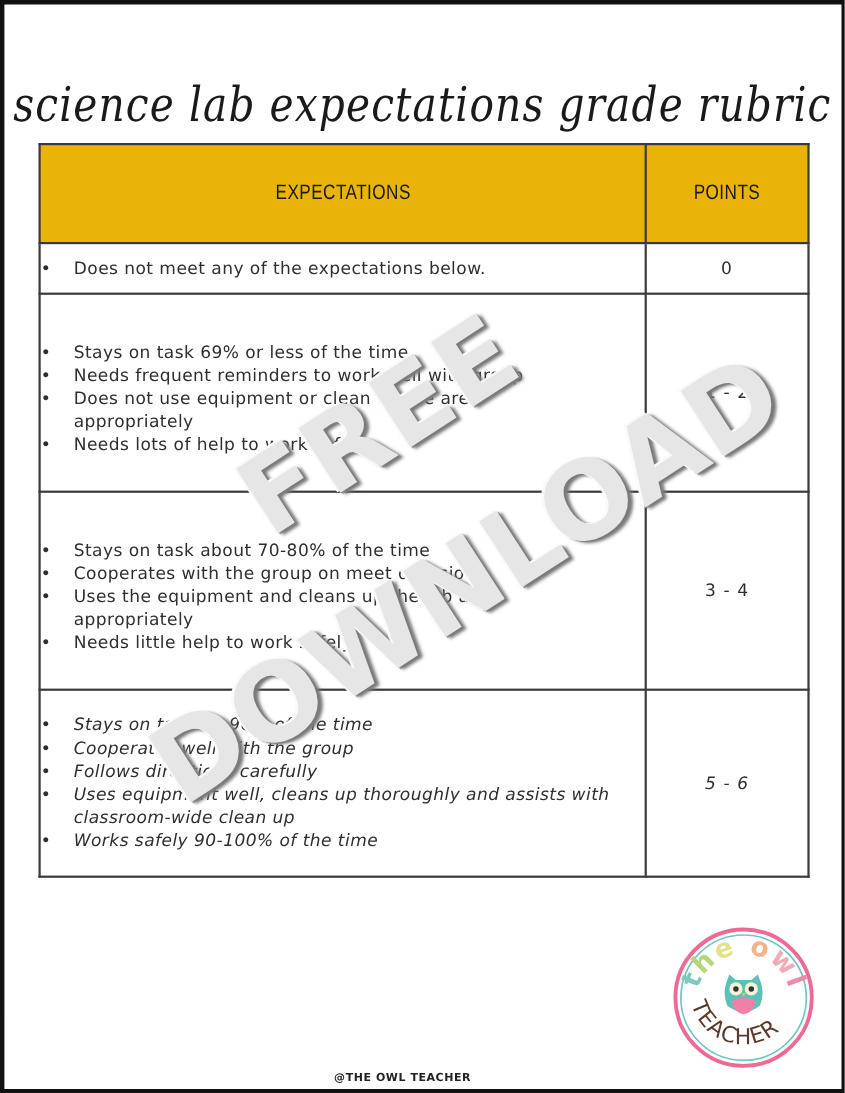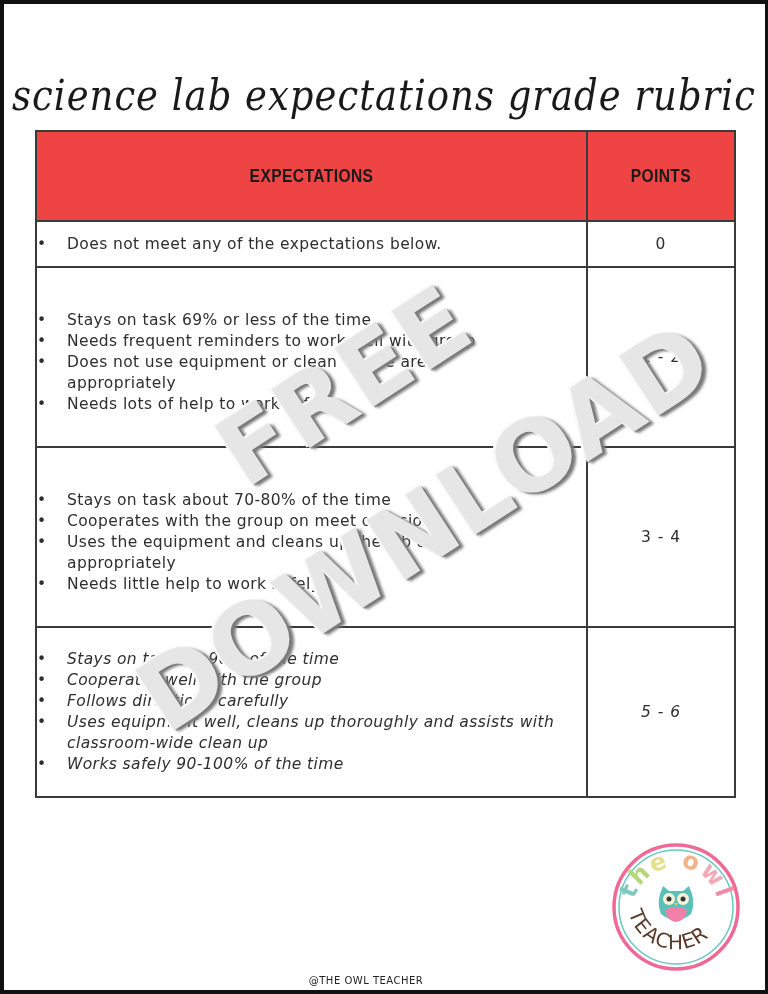--- a/index.html
+++ b/index.html
@@ -21,21 +21,21 @@
     transform: scaleY(1.18); transform-origin: top center;
   }
   table.rubric {
     position: absolute; left: 35px; top: 130px; width: 699px;
     border-collapse: collapse; table-layout: fixed;
   }
   table.rubric td, table.rubric th {
     border: 2px solid #3a3a3a; padding: 0; vertical-align: middle;
   }
   table.rubric th {
-    background: #ef4444; height: 88px; font-weight: bold;
+    background: #eab308; height: 88px; font-weight: normal;
     font-family: "Liberation Sans Narrow", "Liberation Sans", sans-serif;
     font-size: 19px; letter-spacing: 0.5px; color: #1a1a1a;
     transform-origin: center;
     margin-left: 44px;
   }
   th .hd { display: inline-block; transform: scaleX(0.82); }
   col.c1 { width: 551px; }
   col.c2 { width: 148px; }
   td.exp { padding-left: 8px; font-size: 15.5px; line-height: 21px; color: #2e2e2e; letter-spacing: 0.4px; }
   td.pts { text-align: center; font-size: 15.5px; color: #2e2e2e; letter-spacing: 1px; }
@@ -54,21 +54,21 @@
     text-shadow: -2px -2px 0 #fafafa, 3px 4px 3px #7a7a7a, 1px 2px 1px #9a9a9a;
     transform-origin: center;
   }
   .wm-free { left: 205px; top: 330px; font-size: 96px; transform: rotate(-33deg); letter-spacing: 2px; }
   .wm-download { left: 95px; top: 470px; font-size: 98px; transform: rotate(-33deg); letter-spacing: 1px; }
   .logo {
     position: absolute; left: 611px; top: 842px; width: 130px; height: 130px;
   }
   .footer {
     position: absolute; left: 0; top: 975px; width: 732px; text-align: center;
-    font-size: 10px; color: #222; letter-spacing: 0.5px;
+    font-size: 10px; color: #222; letter-spacing: 0.5px; font-weight: bold;
   }
 </style>
 </head>
 <body>
 
 <div class="page-frame"></div>
 
 <div class="title">science lab expectations grade rubric</div>
 
 <table class="rubric">

